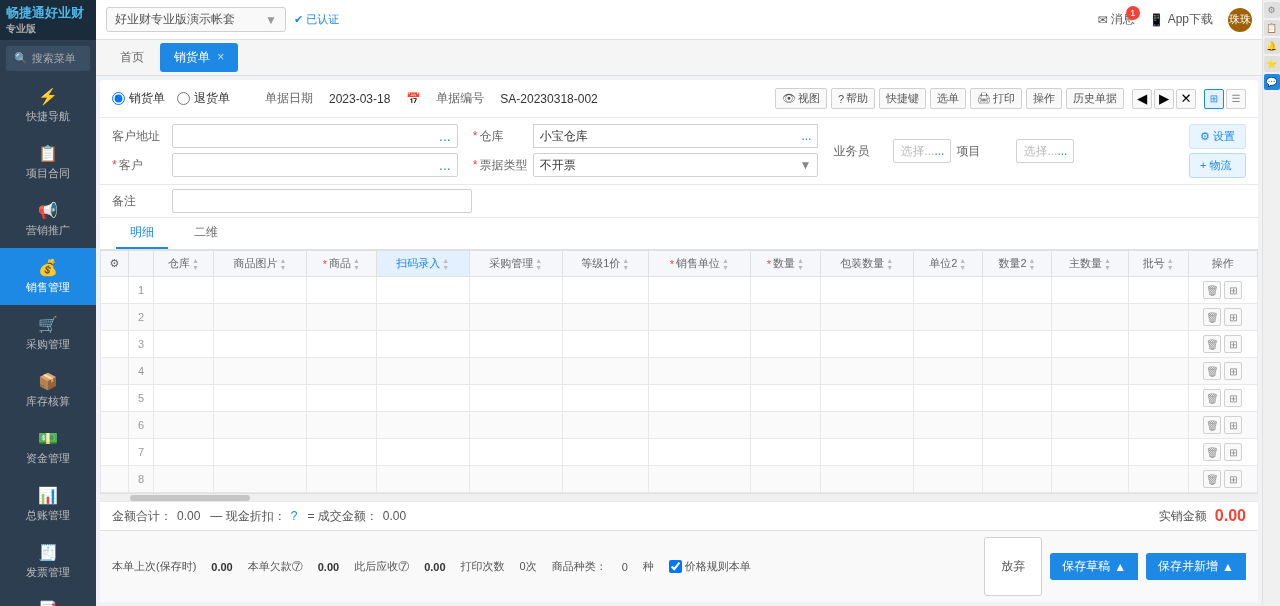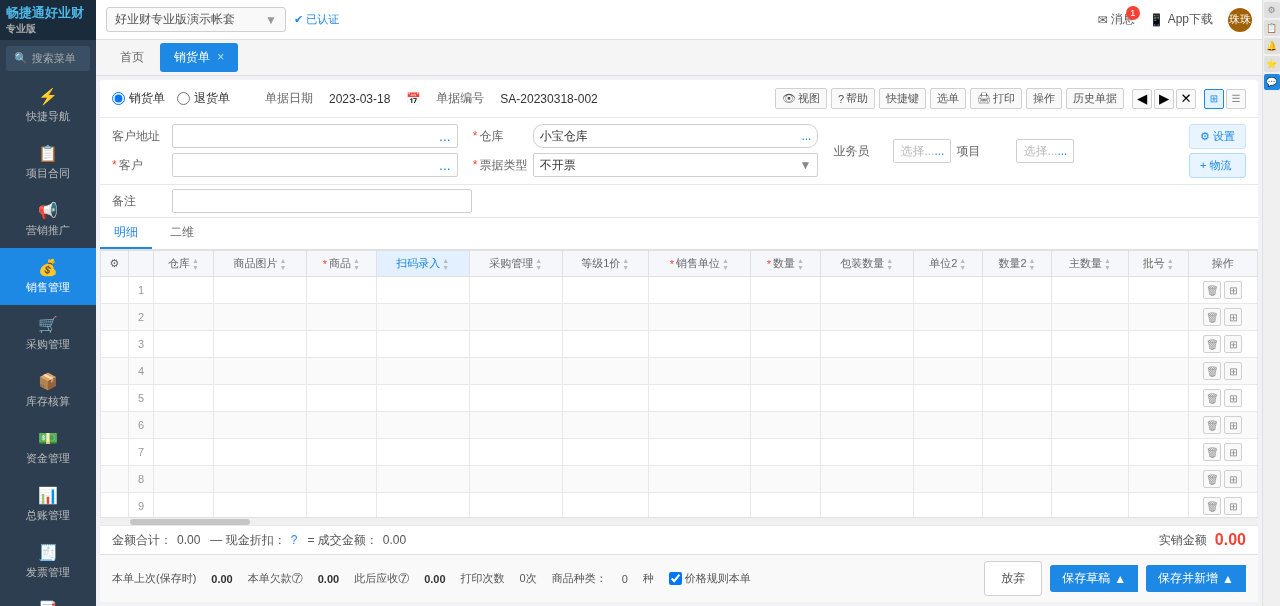--- a/index.html
+++ b/index.html
@@ -45,21 +45,21 @@
     .field-pair { display: flex; align-items: center; gap: 16px; font-size: 12px; }
     .field-label { color: #666; }
     .field-value { color: #333; font-weight: normal; }
     .nav-arrows { display: flex; gap: 2px; margin-left: 4px; }
     .nav-arrow { width: 20px; height: 20px; border: 1px solid #d0d0d0; background: #f9f9f9; display: flex; align-items: center; justify-content: center; cursor: pointer; border-radius: 2px; }
     .form-row { display: flex; align-items: center; gap: 5px; }
     .form-row-label { color: #666; font-size: 12px; min-width: 55px; }
     .form-row-label.required::before { content: '*'; color: #f44336; margin-right: 2px; }
     .form-input-dots { border: 1px solid #d0d0d0; padding: 3px 6px; border-radius: 2px; font-size: 12px; height: 24px; flex: 1; position: relative; display: flex; align-items: center; justify-content: flex-end; }
     .form-input-dots::after { content: '...'; color: #1e88e5; font-size: 14px; }
-    .table-tabs { display: flex; gap: 4px; border-bottom: 1px solid #e0e0e0; padding: 0 0; }
+    .table-tabs { display: flex; gap: 12px; border-bottom: 1px solid #e0e0e0; padding: 0 16px; }
     .table-tab { padding: 6px 14px; font-size: 12px; cursor: pointer; color: #666; border-bottom: 2px solid transparent; }
     .table-tab.active { color: #1e88e5; border-bottom: 2px solid #1e88e5; }
 
     
     .data-table-wrap { flex: 1; overflow: auto; }
     .data-table { width: 100%; border-collapse: collapse; font-size: 11px; }
     .data-table th { background: #f5f7fa; padding: 5px 4px; text-align: center; border: 1px solid #e0e0e0; color: #666; white-space: nowrap; font-weight: normal; position: sticky; top: 0; z-index: 2; }
     .data-table th.blue-bg { background: #e3f0ff; color: #1e88e5; }
     .data-table td { padding: 4px 3px; border: 1px solid #e8e8e8; text-align: center; height: 26px; }
     .data-table tr:nth-child(even) td { background: #fafafa; }
@@ -69,21 +69,21 @@
     .subtotal-row td { background: #fff8e1; font-weight: bold; }
 
     
     .footer { padding: 5px 12px; background: #fff; border-top: 1px solid #e8e8e8; display: flex; align-items: center; gap: 10px; font-size: 12px; color: #555; }
     .footer-sum { display: flex; align-items: center; gap: 5px; }
     .help-icon { color: #1e88e5; cursor: pointer; }
 
     
     .bottom-bar { padding: 6px 12px; background: #f9f9f9; border-top: 1px solid #e0e0e0; display: flex; align-items: center; gap: 15px; font-size: 11px; color: #555; }
     .bottom-right { margin-left: auto; display: flex; align-items: center; gap: 8px; }
-    .btn-discard { padding: 8px 16px; border: 1px solid #d0d0d0; background: #fff; border-radius: 3px; cursor: pointer; font-size: 12px; color: #555; }
+    .btn-discard { padding: 20px 16px; border: 1px solid #d0d0d0; background: #fff; border-radius: 3px; cursor: pointer; font-size: 12px; color: #555; }
     .btn-save-draft { padding: 5px 12px; background: #1e88e5; color: #fff; border: none; border-radius: 3px 0 0 3px; cursor: pointer; font-size: 12px; display: flex; align-items: center; gap: 4px; }
     .btn-save-new { padding: 5px 12px; background: #1e88e5; color: #fff; border: none; border-radius: 3px 0 0 3px; cursor: pointer; font-size: 12px; display: flex; align-items: center; gap: 4px; }
     .checkbox-label { display: flex; align-items: center; gap: 3px; }
 
     
     .right-panel { width: 18px; background: #f0f0f0; display: flex; flex-direction: column; align-items: center; padding: 2px; gap: 2px; border-left: 1px solid #e0e0e0; }
     .right-panel-icon { width: 16px; height: 16px; background: #e0e0e0; border-radius: 2px; cursor: pointer; display: flex; align-items: center; justify-content: center; font-size: 9px; color: #888; }
     .right-panel-icon.active { background: #1e88e5; color: #fff; }
     .settings-btn { padding: 4px 10px; font-size: 11px; border: 1px solid #cce4ff; background: #e8f4ff; color: #1e88e5; border-radius: 3px; cursor: pointer; white-space: nowrap; display: flex; align-items: center; gap: 3px; }
     .settings-btn.add { border-color: #b3d9ff; }
@@ -272,21 +272,21 @@
         </div>
         <div class="form-row">
           <span class="form-row-label required">客户</span>
           <div class="form-input-dots" style="flex:1;"></div>
         </div>
       </div>
 
       <div style="flex:1;display:flex;flex-direction:column;gap:5px;margin-left:15px;">
         <div class="form-row">
           <span class="form-row-label required">仓库</span>
-          <div style="flex:1;border:1px solid #d0d0d0;padding:3px 6px;border-radius:10px;font-size:12px;height:24px;display:flex;align-items:center;justify-content:space-between;">
+          <div style="flex:1;border:1px solid #d0d0d0;padding:3px 6px;border-radius:0;font-size:12px;height:24px;display:flex;align-items:center;justify-content:space-between;">
             <span>小宝仓库</span>
             <span style="color:#1e88e5;">...</span>
           </div>
         </div>
         <div class="form-row">
           <span class="form-row-label required" style="min-width:55px;">票据类型</span>
           <div style="flex:1;border:1px solid #d0d0d0;padding:3px 6px;border-radius:2px;font-size:12px;height:24px;display:flex;align-items:center;justify-content:space-between;">
             <span>不开票</span>
             <span style="color:#888;">▼</span>
           </div>

